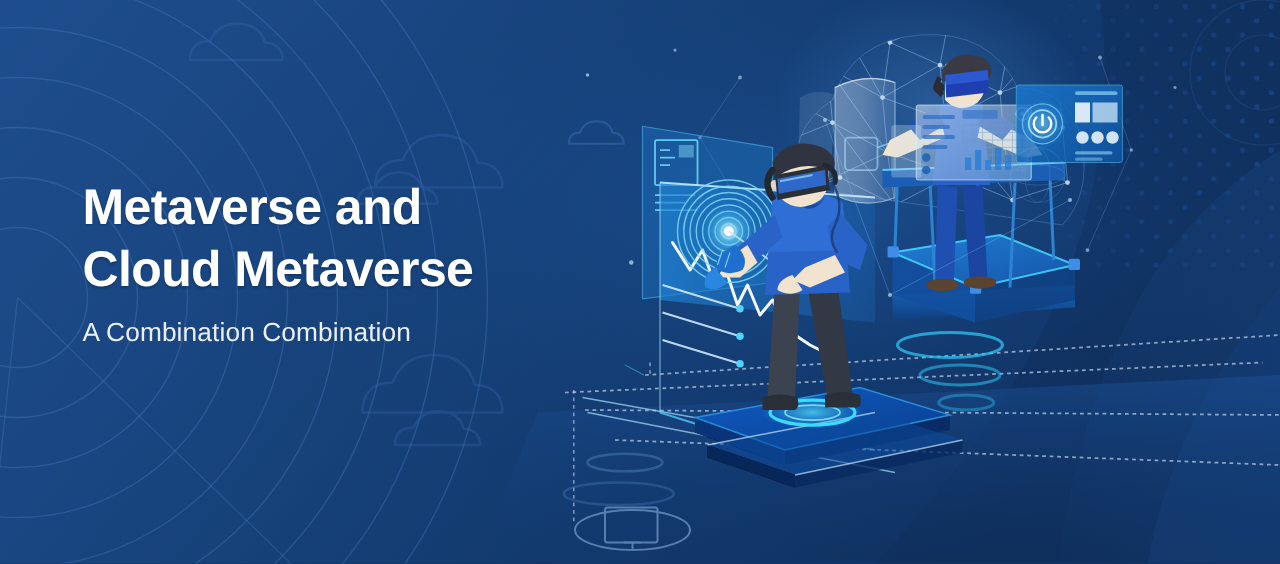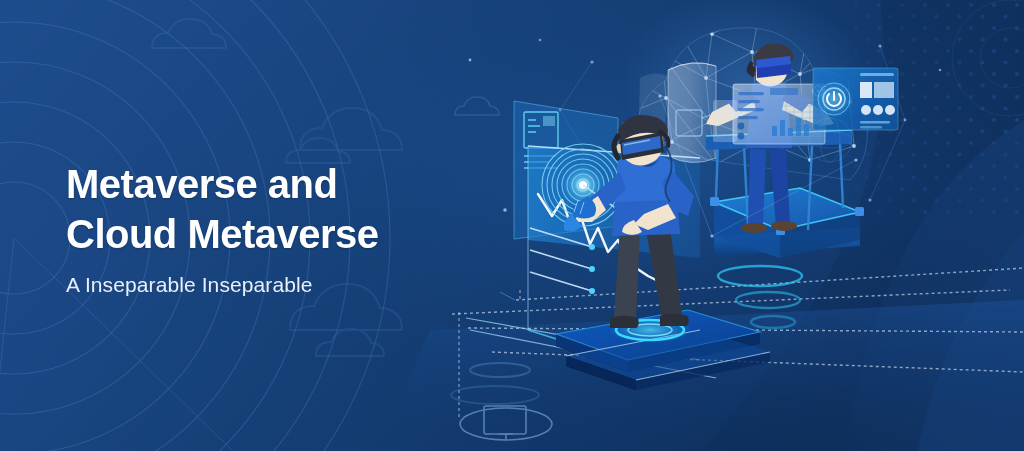--- a/index.html
+++ b/index.html
@@ -19,21 +19,21 @@
     position: absolute;
     inset: 0;
     pointer-events: none;
   }
   .layer > svg { display: block; width: 100%; height: 100%; }
 
   
   #text-block {
     position: absolute;
     left: 66px;
-    top: 160px;
+    top: 142px;
     width: 420px;
     z-index: 40;
   }
   #headline {
     color: #ffffff;
     font-size: 40px;
     line-height: 1.24;
     font-weight: 700;
     letter-spacing: -0.5px;
     margin: 0;
@@ -603,16 +603,16 @@
         <path d="M856 160 L712 236"></path>
       </g>
     </svg>
   </div>
 
   <div id="text-block">
     <h1 id="headline">
       <span class="l1">Metaverse and</span>
       <span class="l2">Cloud Metaverse</span>
     </h1>
-    <p id="subhead">A Inseparable Inseparable</p>
+    <p id="subhead">A Combination Combination</p>
   </div>
 
 </div>
 
 </body></html>

